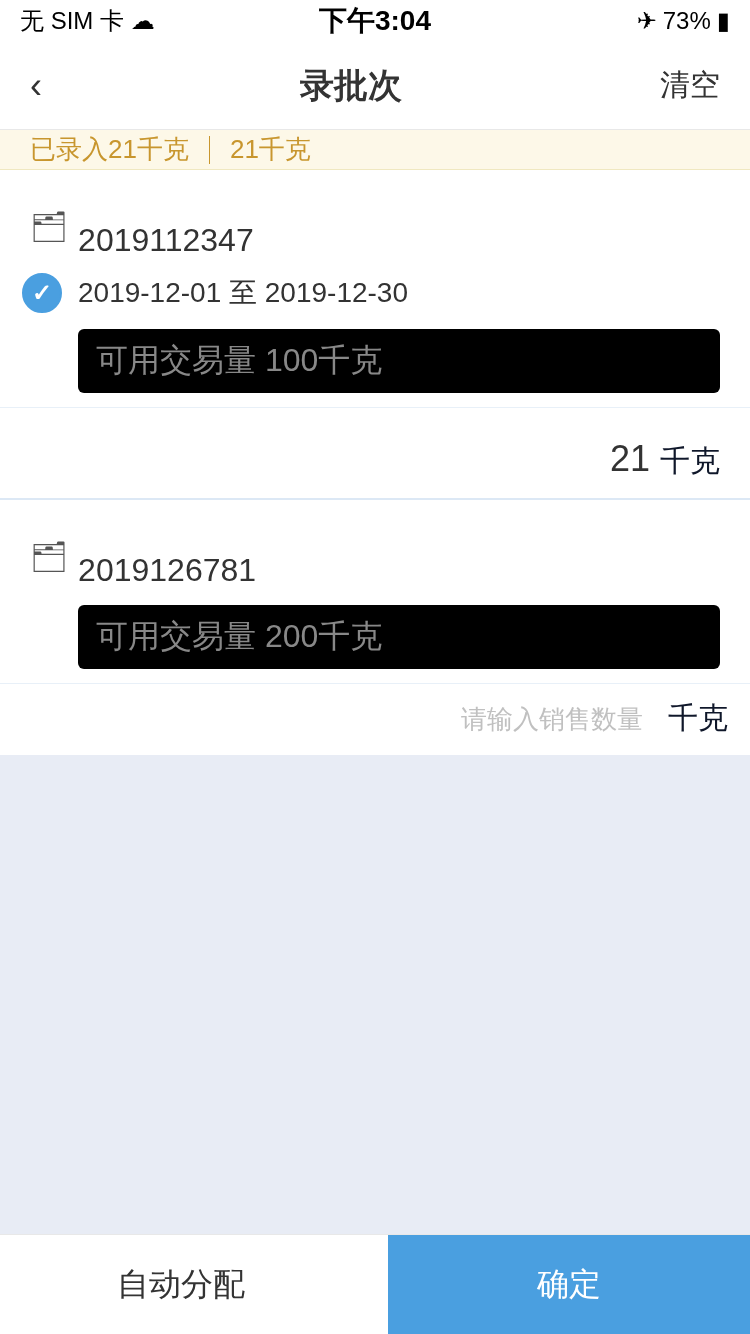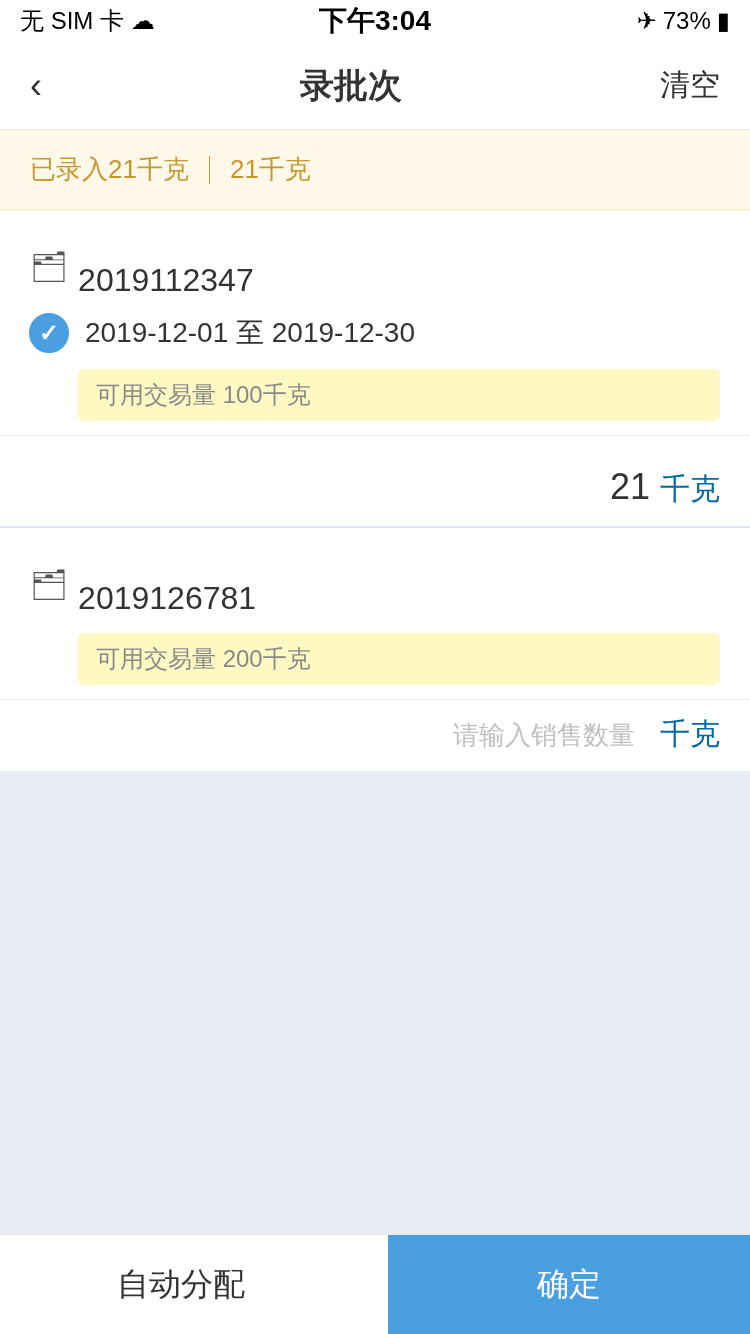--- a/index.html
+++ b/index.html
@@ -70,21 +70,21 @@
     }
     .nav-action {
       font-size: 30px;
       color: #333;
     }
 
     
     .summary-bar {
       width: 750px;
       background: #fdf8e8;
-      padding: 22px 30px;
+      padding: 2px 30px;
       display: flex;
       align-items: center;
       gap: 20px;
       border-bottom: 1px solid #f0e8c0;
     }
     .summary-label {
       font-size: 26px;
       color: #c8962e;
     }
     .summary-divider {
@@ -116,21 +116,21 @@
     .batch-number {
       font-size: 32px;
       color: #333;
       font-weight: 500;
       margin-top: 28px;
     }
 
     .batch-date-row {
       display: flex;
       align-items: center;
-      padding: 4px 30px 10px 29px;
+      padding: 4px 30px 10px 22px;
       gap: 16px;
     }
     .radio-circle {
       width: 40px;
       height: 40px;
       border-radius: 50%;
       border: 2px solid #d0d0d0;
       background: #fff;
       flex-shrink: 0;
     }
@@ -147,51 +147,51 @@
       font-size: 24px;
       font-weight: bold;
     }
     .batch-date {
       font-size: 28px;
       color: #333;
     }
 
     .available-tag {
       margin: 6px 30px 14px 78px;
-      background: #fef9c3;
+      background: #000000;
       border-radius: 6px;
       padding: 10px 18px;
-      font-size: 24px;
+      font-size: 32px;
       color: #888;
       display: inline-block;
       width: calc(100% - 108px);
     }
 
     .quantity-row {
       display: flex;
       align-items: baseline;
       justify-content: flex-end;
       padding: 30px 30px 16px 30px;
       gap: 10px;
       border-top: 1px solid #e8f0f8;
     }
     .quantity-value {
       font-size: 36px;
       color: #333;
       font-weight: 500;
     }
     .quantity-unit {
       font-size: 30px;
-      color: #0369a1;
+      color: #0f172a;
     }
     .quantity-input-row {
       display: flex;
       align-items: baseline;
       justify-content: flex-end;
-      padding: 14px 30px 16px 30px;
+      padding: 14px 22px 16px 30px;
       gap: 10px;
       border-top: 1px solid #e8f0f8;
     }
     .quantity-input {
       border: none;
       outline: none;
       font-size: 30px;
       color: #333;
       text-align: right;
       background: transparent;

